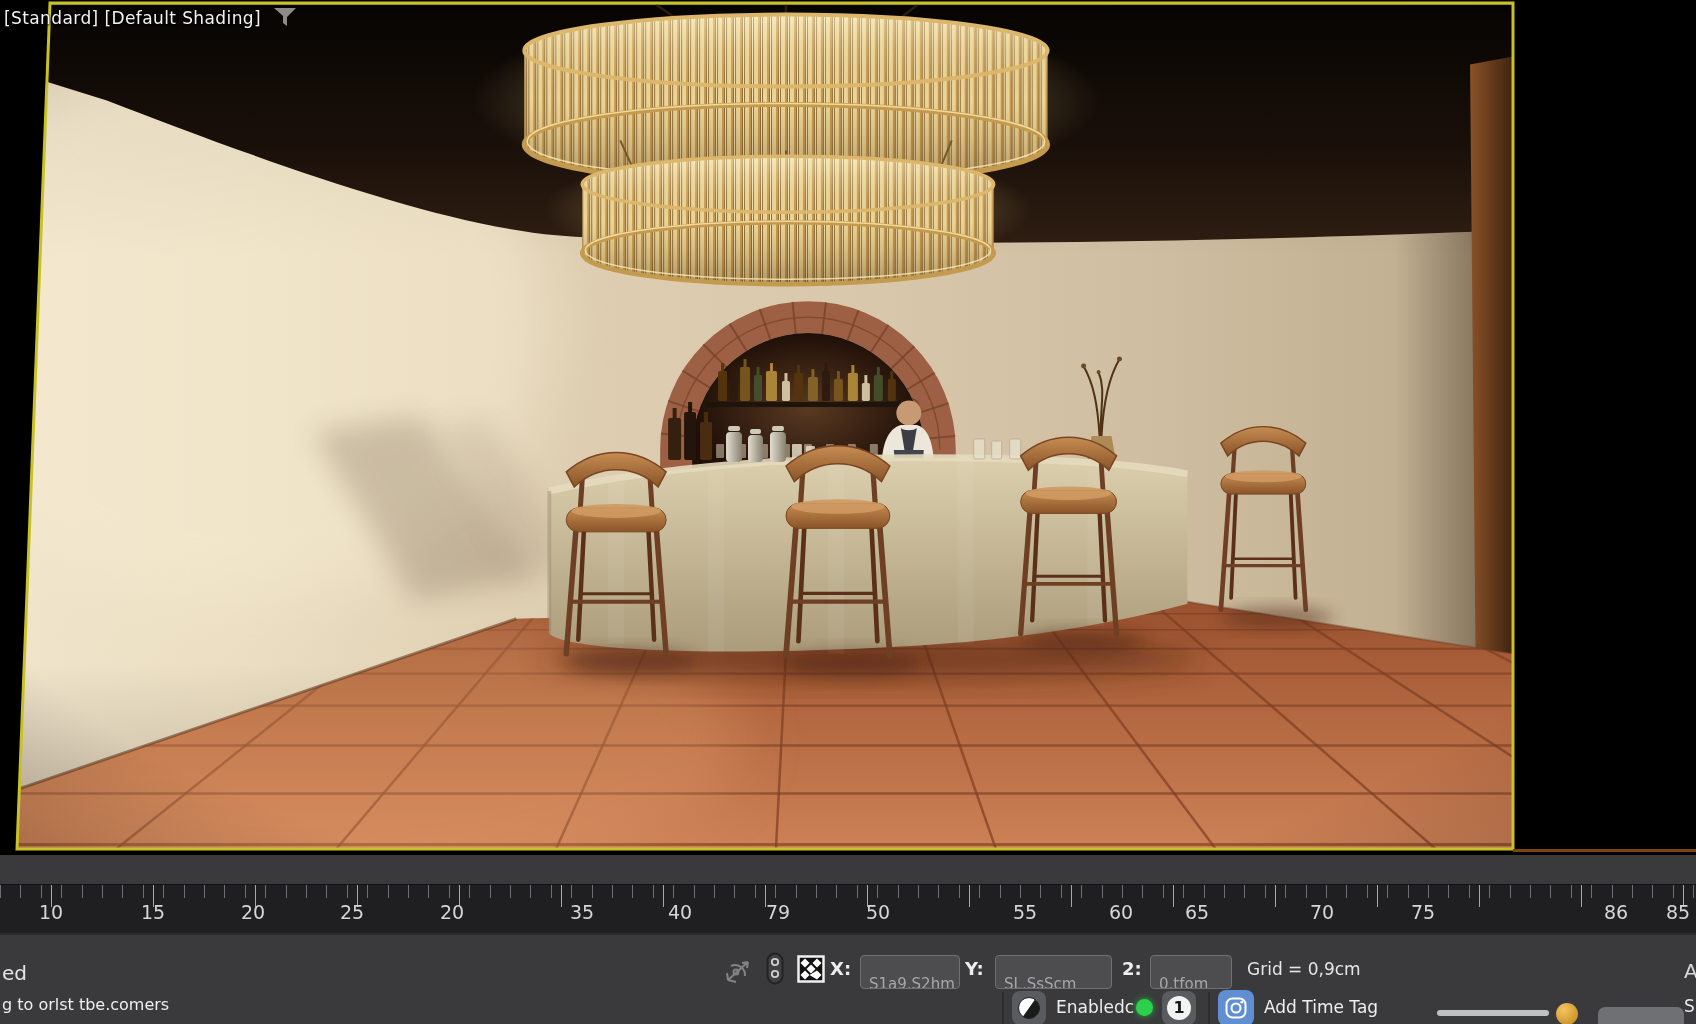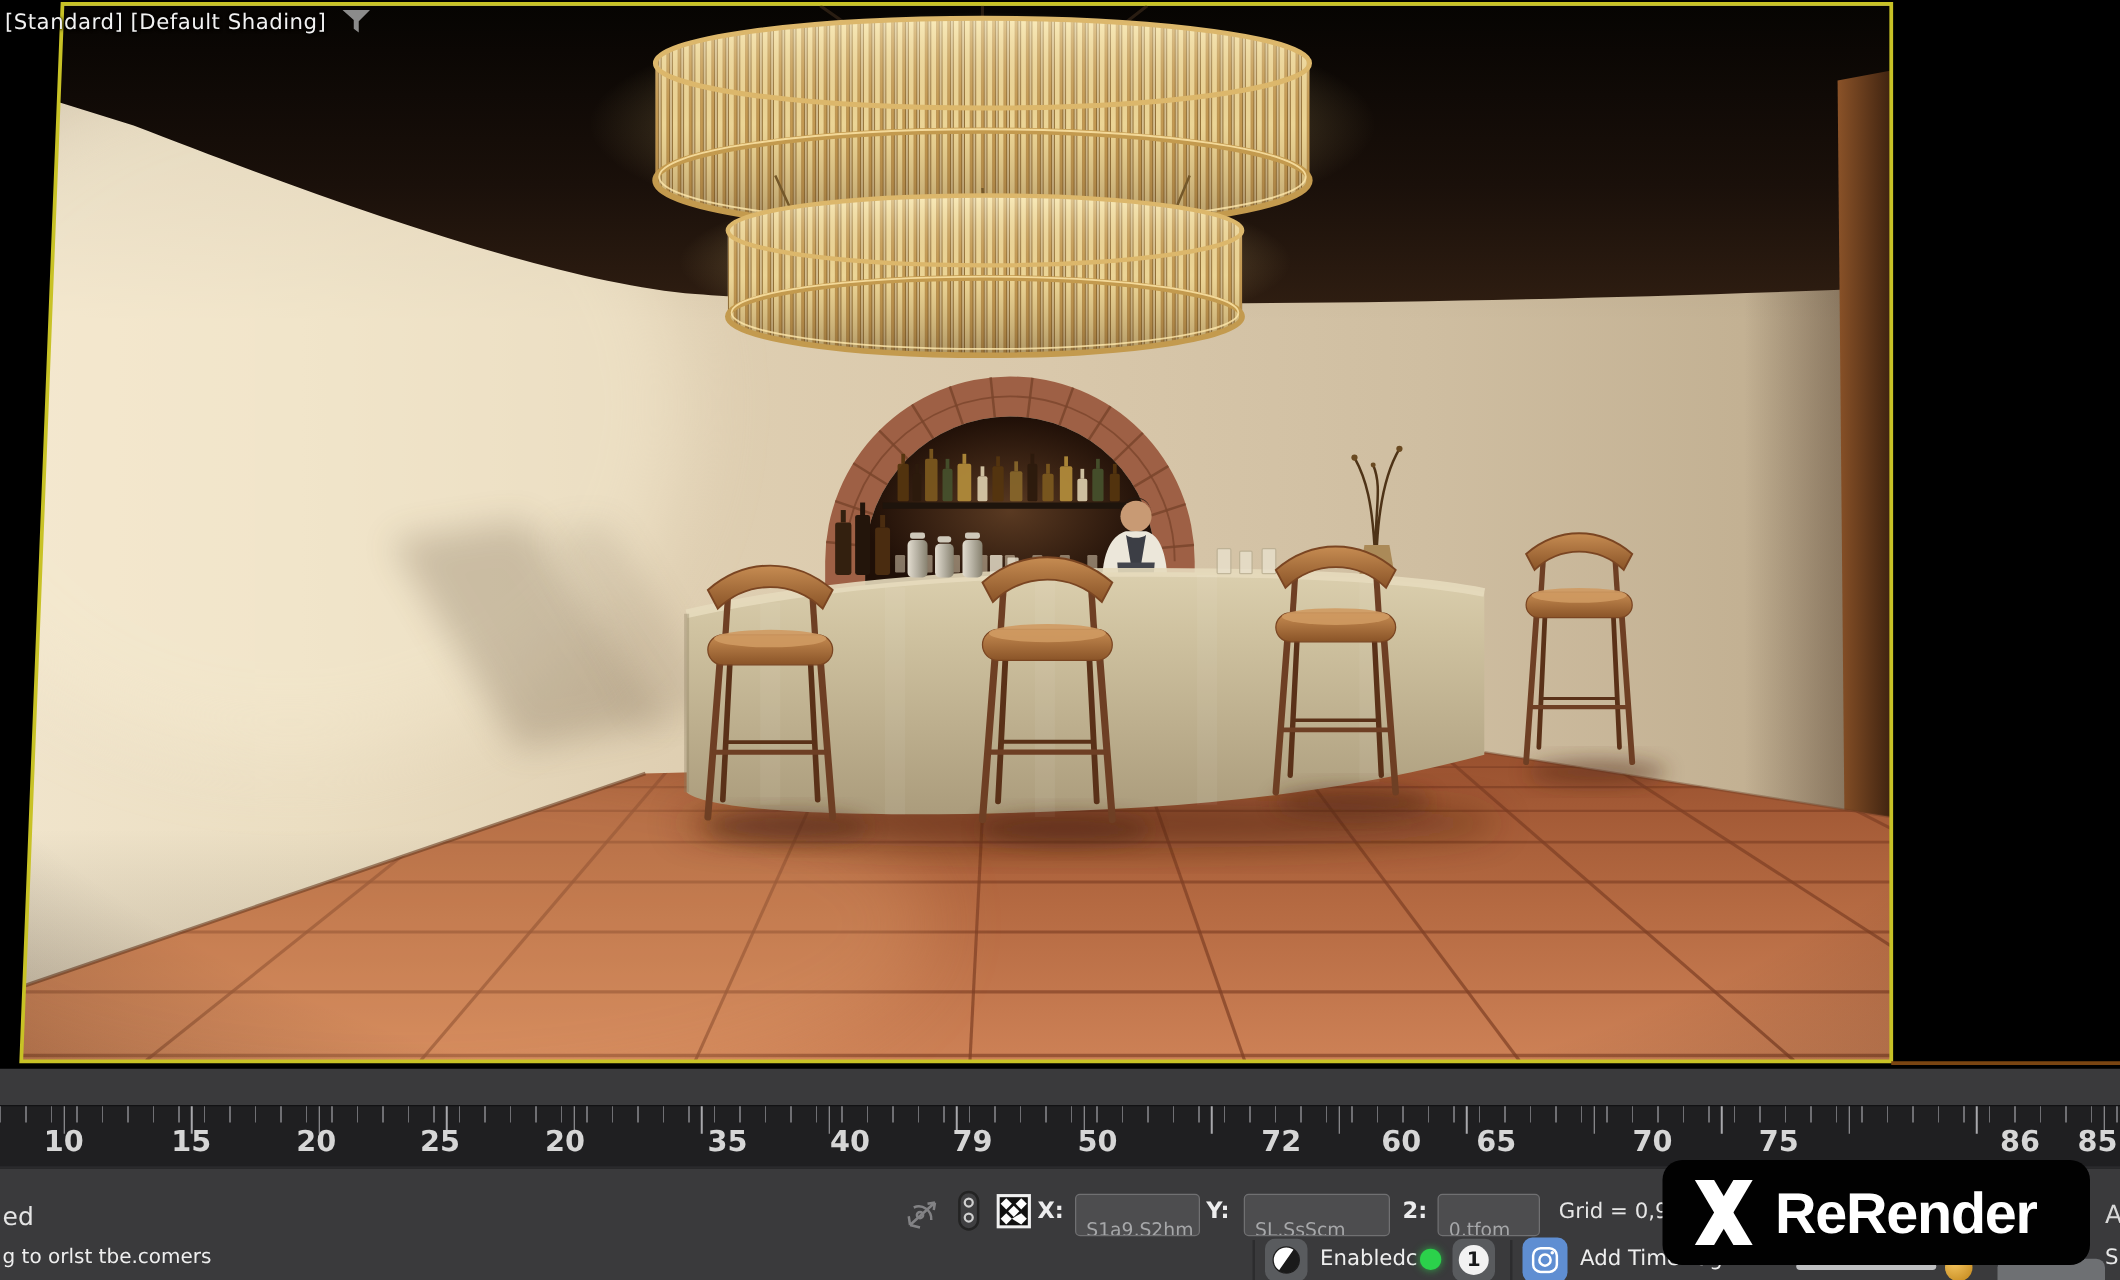--- a/index.html
+++ b/index.html
@@ -18,21 +18,21 @@
 
   
   .bottom-panel{position:absolute;left:0;top:855px;width:1696px;height:169px;background:#3a3a3c;}
   .ruler{position:absolute;left:0;top:29px;width:1696px;height:48px;background:#1f1f21;
          border-top:1px solid #121214;border-bottom:2px solid #2a2a2c;}
   .ticks-minor{position:absolute;left:0;top:0;width:100%;height:13px;
       background:repeating-linear-gradient(90deg,#6f6f73 0 1px,transparent 1px 20.4px);}
   .ticks-major{position:absolute;left:0;top:0;width:100%;height:22px;
       background:repeating-linear-gradient(90deg,#a8a8ac 0 1px,transparent 1px 102px);
       background-position:51px 0;}
-  .ruler-label{position:absolute;top:16px;transform:translateX(-50%);font-size:23px;color:#d6d6d6;font-weight:bold;}
+  .ruler-label{position:absolute;top:16px;transform:translateX(-50%);font-size:19px;color:#d6d6d6;}
 
   .edge-text{position:absolute;color:#e4e4e4;font-size:20px;}
   .coord-label{position:absolute;top:103px;font-size:18px;font-weight:bold;color:#ededee;}
   .coord-field{position:absolute;top:100px;height:27px;background:#4d4d4f;border:1px solid #707072;
       border-radius:4px;color:#a6a7a9;font-size:15px;line-height:25px;padding:16px 8px;box-sizing:border-box;
       overflow:hidden;white-space:nowrap;}
   .grid-text{position:absolute;left:1247px;top:104px;font-size:17px;color:#e6e6e6;}
 
   .ftr-text{position:absolute;font-size:17px;color:#eeeeee;}
   .sq-btn{position:absolute;width:34px;height:34px;border-radius:8px;background:#595b5e;
@@ -408,21 +408,21 @@
       <div id="ruler-labels">
           <span class="ruler-label" style="left: 51px;">10</span>
           <span class="ruler-label" style="left: 153px;">15</span>
           <span class="ruler-label" style="left: 253px;">20</span>
           <span class="ruler-label" style="left: 352px;">25</span>
           <span class="ruler-label" style="left: 452px;">20</span>
           <span class="ruler-label" style="left: 582px;">35</span>
           <span class="ruler-label" style="left: 680px;">40</span>
           <span class="ruler-label" style="left: 778px;">79</span>
           <span class="ruler-label" style="left: 878px;">50</span>
-          <span class="ruler-label" style="left: 1025px;">72</span>
+          <span class="ruler-label" style="left: 1025px;">55</span>
           <span class="ruler-label" style="left: 1121px;">60</span>
           <span class="ruler-label" style="left: 1157px; margin-left: 40px;">65</span>
           <span class="ruler-label" style="left: 1322px;">70</span>
           <span class="ruler-label" style="left: 1423px;">75</span>
           <span class="ruler-label" style="left: 1616px;">86</span>
           <span class="ruler-label" style="left: 1678px;">85</span>
         </div>
     </div>
 
     <span class="edge-text" style="left:2px;top:106px;">ed</span>
@@ -483,21 +483,14 @@
         <circle cx="16.8" cy="5.2" r="1.4" fill="#fff"></circle>
       </svg>
     </div>
     <span class="ftr-text" style="left:1264px;top:142px;">Add Time Tag</span>
 
     <div class="slider-track"></div>
     <div class="slider-dot"></div>
     <div class="gray-btn"></div>
     <span class="ftr-text" style="left:1684px;top:141px;color:#e8e8e8;">S</span>
 
-    <div class="logo-panel">
-      <svg width="54" height="54" viewBox="0 0 56 54">
-        <polygon points="4,0 20,0 52,54 36,54" fill="#fff"></polygon>
-        <polygon points="36,0 52,0 20,54 4,54" fill="#fff"></polygon>
-      </svg>
-      <span class="logo-text">ReRender</span>
-    </div>
   </div>
 </div>
 
 </body></html>

